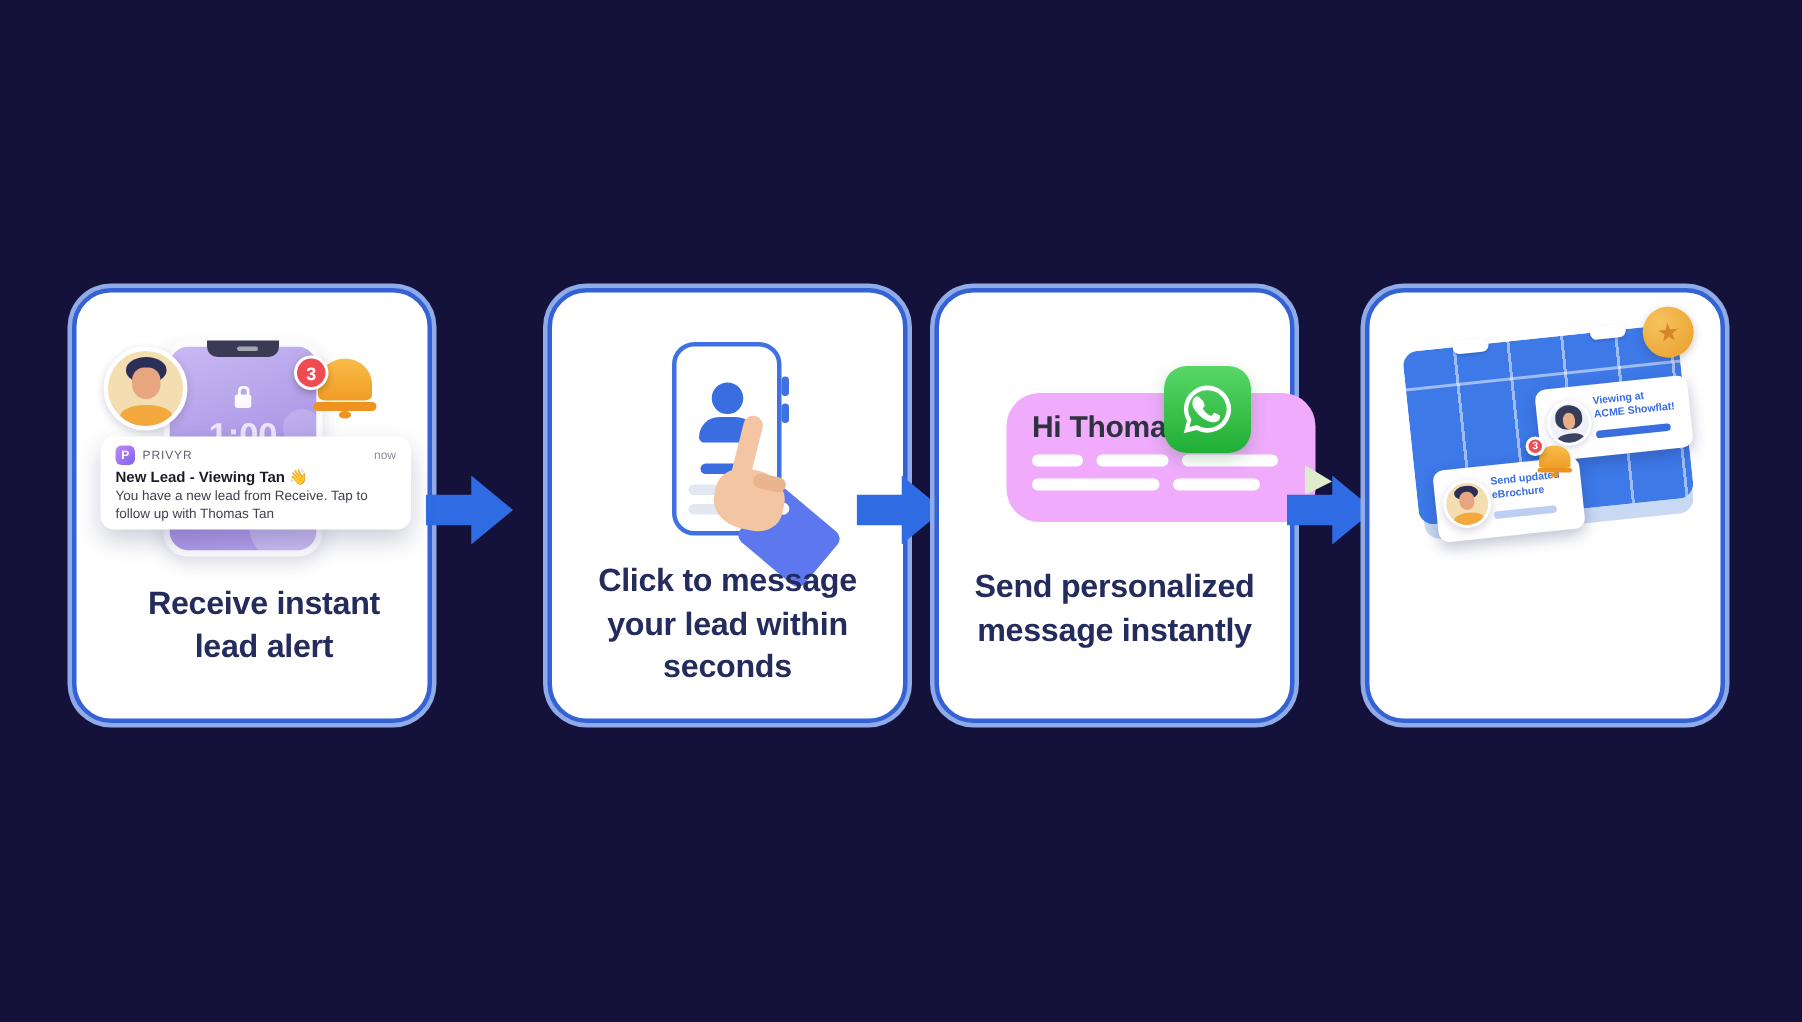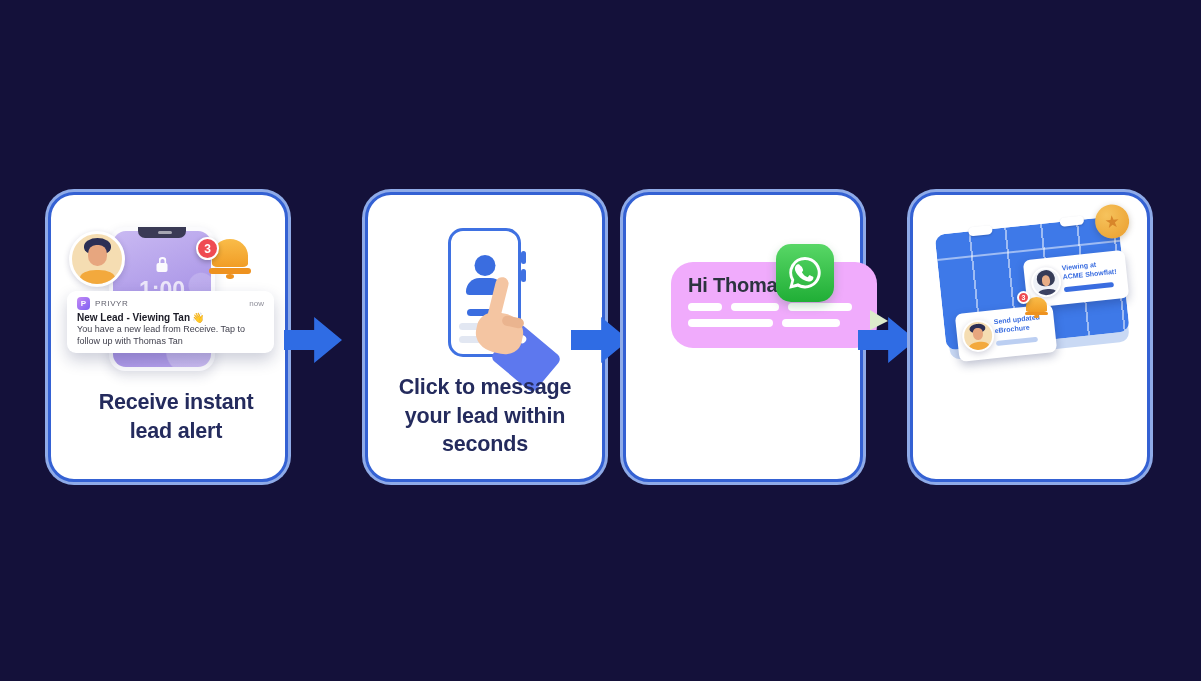--- a/index.html
+++ b/index.html
@@ -213,20 +213,22 @@
       <div class="bar b3"></div>
       <div class="bar b4"></div>
       <div class="bar b5"></div>
     </div>
     <div class="wa-icon">
       <svg viewBox="0 0 36 36" aria-hidden="true">
         <path fill="#fff" d="M18 5.5A12.3 12.3 0 0 0 7.3 23.9L5.6 30.4l6.7-1.7A12.3 12.3 0 1 0 18 5.5zm0 2.4a9.9 9.9 0 1 1-5 18.4l-.4-.2-4 1 1-3.8-.2-.4A9.9 9.9 0 0 1 18 7.9z"></path>
         <path fill="#fff" d="M13.8 11.8c-.3-.6-.6-.6-.8-.6h-.7c-.2 0-.6.1-1 .5-.3.4-1.2 1.2-1.2 3s1.3 3.4 1.4 3.7c.2.2 2.5 3.9 6.1 5.3 3 1.2 3.6 1 4.3.9.6-.1 2.1-.9 2.4-1.7.3-.8.3-1.5.2-1.7-.1-.1-.3-.2-.6-.4-.3-.1-1.7-.9-2-1-.3-.1-.5-.1-.7.2-.2.3-.7 1-.9 1.1-.2.2-.3.2-.6.1a8 8 0 0 1-2.4-1.5 8.8 8.8 0 0 1-1.6-2c-.2-.3 0-.5.1-.6l.4-.5c.2-.2.2-.3.3-.5.1-.2 0-.4 0-.5-.1-.2-.6-1.6-.9-2.2z"></path>
       </svg>
     </div>
+    <p class="caption">Send personalized
+message instantly</p>
   </section>
 
   <div class="arrow arrow-3"></div>
 
   <section class="card card4">
     <div class="cal-wrap">
       <div class="cal-shadow"></div>
       <div class="calendar">
         <div class="cal-hline"></div>
       </div>

